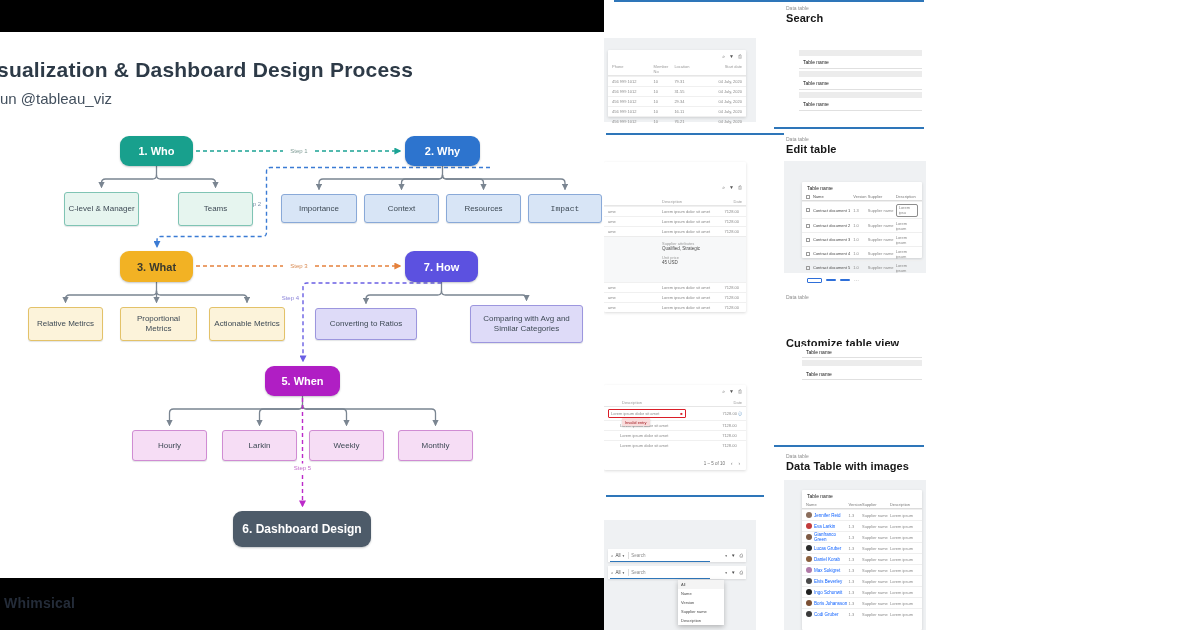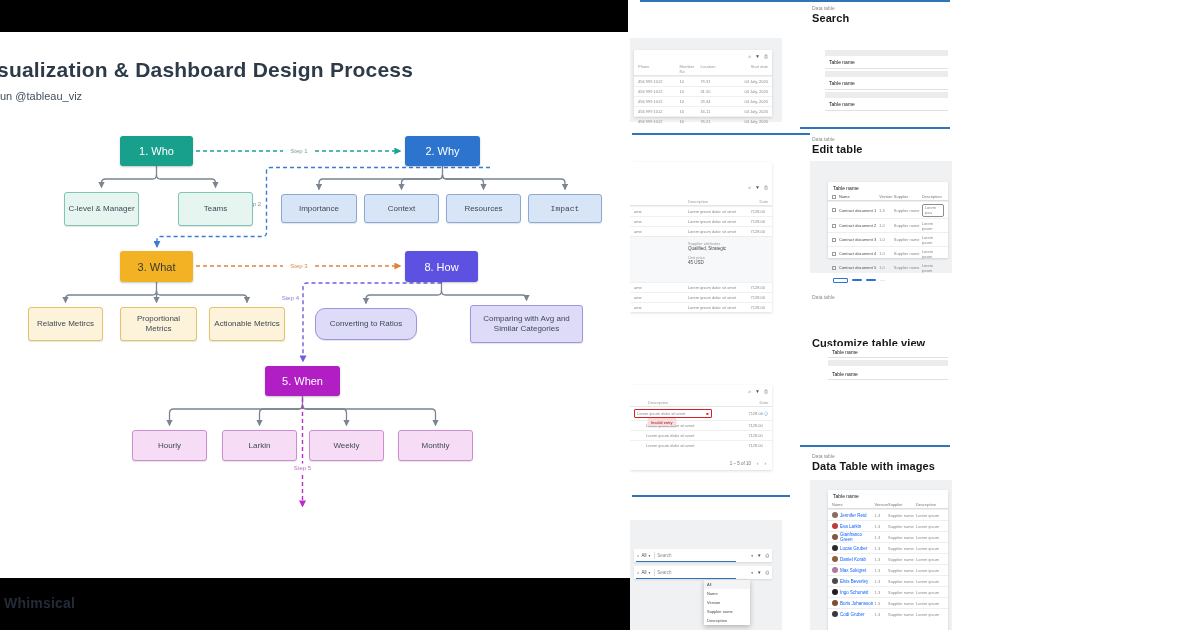--- a/index.html
+++ b/index.html
@@ -5,24 +5,24 @@
   html,body{margin:0;padding:0;background:#fff;}
   *{box-sizing:border-box;font-family:"Liberation Sans",sans-serif;}
   .canvas{position:relative;width:1200px;height:630px;overflow:hidden;background:#fff;}
 
   
   .left-half{position:absolute;left:0;top:0;width:630px;height:484px;background:#fff;}
   .topbar{position:absolute;left:0;top:0;width:628px;height:32px;background:#000;}
   .bottombar{position:absolute;left:0;top:578px;width:630px;height:52px;background:#000;}
   .brand{position:absolute;left:4px;top:17px;font-size:14px;font-weight:bold;color:#242c39;letter-spacing:.2px;}
   .fc-title{position:absolute;left:-3px;top:58px;font-size:21px;font-weight:bold;color:#2d3a47;letter-spacing:.2px;white-space:nowrap;}
-  .fc-byline{position:absolute;left:0;top:90px;font-size:11px;color:#43505e;white-space:nowrap;}
+  .fc-byline{position:absolute;left:0;top:90px;font-size:15px;color:#43505e;white-space:nowrap;}
   svg.wires{position:absolute;left:0;top:0;width:630px;height:630px;pointer-events:none;}
   .node{position:absolute;display:flex;align-items:center;justify-content:center;text-align:center;
-        border-radius:3px;font-weight:normal;color:#fff;font-size:11px;box-shadow:0 1px 2px rgba(20,30,40,.25);}
+        border-radius:9px;font-weight:bold;color:#fff;font-size:11px;box-shadow:0 1px 2px rgba(20,30,40,.25);}
   .leaf{position:absolute;display:flex;align-items:center;justify-content:center;text-align:center;
         border-radius:3px;font-size:8px;color:#3e4a55;line-height:1.25;padding:2px;box-shadow:0 1px 1px rgba(20,30,40,.12);}
   .n-who{left:120px;top:136px;width:73px;height:30px;background:#18a08d;}
   .n-why{left:405px;top:136px;width:75px;height:30px;background:#2d74ce;}
   .n-what{left:120px;top:251px;width:73px;height:31px;background:#f2b224;color:#3a3a2e;}
   .n-how{left:405px;top:251px;width:73px;height:31px;background:#5c51e0;}
   .n-when{left:265px;top:366px;width:75px;height:30px;background:#b01ec4;}
   .n-dash{left:233px;top:511px;width:138px;height:36px;background:#4d5b69;font-size:12px;}
   .lf-who{background:#e6f5ef;border:1px solid #7fc4b4;}
   .lf-why{background:#d8e5f6;border:1px solid #89a9d8;}
@@ -31,30 +31,30 @@
   .lf-when{background:#f6ddf5;border:1px solid #d08cd3;}
   .p-clevel{left:64px;top:192px;width:75px;height:34px;}
   .p-teams{left:178px;top:192px;width:75px;height:34px;}
   .p-importance{left:281px;top:194px;width:76px;height:29px;}
   .p-context{left:364px;top:194px;width:75px;height:29px;}
   .p-resources{left:446px;top:194px;width:75px;height:29px;}
   .p-impact{left:528px;top:194px;width:74px;height:29px;font-family:Liberation Mono, monospace;}
   .p-relative{left:28px;top:307px;width:75px;height:34px;}
   .p-proportional{left:120px;top:307px;width:77px;height:34px;}
   .p-actionable{left:209px;top:307px;width:76px;height:34px;}
-  .p-ratios{left:315px;top:308px;width:102px;height:32px;border-radius:10px;}
+  .p-ratios{left:315px;top:308px;width:102px;height:32px;}
   .p-comparing{left:470px;top:305px;width:113px;height:38px;}
   .p-hourly{left:132px;top:430px;width:75px;height:31px;}
   .p-daily{left:222px;top:430px;width:75px;height:31px;}
   .p-weekly{left:309px;top:430px;width:75px;height:31px;}
   .p-monthly{left:398px;top:430px;width:75px;height:31px;}
   .steptxt{font-size:6px;}
 
   
-  .right-half{position:absolute;left:630px;top:0;width:570px;height:630px;background:#fff;overflow:hidden;}
+  .right-half{position:absolute;left:604px;top:0;width:570px;height:630px;background:#fff;overflow:hidden;}
   .doc{position:absolute;left:0;top:0;width:322px;height:630px;background:#fff;}
   .chatzone{position:absolute;left:322px;top:0;width:248px;height:630px;background:#ecf1f9;overflow:hidden;}
   .bluediv{position:absolute;height:2px;background:#2e76b9;}
   .graypanel{position:absolute;background:#eff1f3;}
   .card{position:absolute;background:#fff;box-shadow:0 1px 3px rgba(0,0,0,.14);border-radius:1px;}
   .tinylabel{font-size:4px;color:#9a9a9a;}
   .eyebrow{position:absolute;font-size:5px;color:#8d8d8d;}
   .sectitle{position:absolute;font-size:11px;font-weight:bold;color:#161616;letter-spacing:.1px;}
   .iconrow{position:absolute;right:4px;display:flex;gap:4px;color:#555;font-size:5px;line-height:1;}
   .thead{display:flex;font-size:4px;color:#9a9a9a;border-bottom:1px solid #e6e6e6;padding:1px 4px;}
@@ -166,22 +166,23 @@
         <text class="steptxt" x="299" y="268" text-anchor="middle" fill="#d98a52">Step 3</text>
         <text class="steptxt" x="299" y="300" text-anchor="end" fill="#8b84d9">Step 4</text>
         <rect x="287" y="463.5" width="31" height="9" fill="#fff"></rect>
         <text class="steptxt" x="302.5" y="470" text-anchor="middle" fill="#c36bcb">Step 5</text>
       </g>
     </svg>
 
     <div class="node n-who">1. Who</div>
     <div class="node n-why">2. Why</div>
     <div class="node n-what">3. What</div>
-    <div class="node n-how">8. How</div>
+    <div class="node n-how">7. How</div>
     <div class="node n-when">5. When</div>
+    <div class="node n-dash">6. Dashboard Design</div>
 
     <div class="leaf lf-who p-clevel">C-level &amp; Manager</div>
     <div class="leaf lf-who p-teams">Teams</div>
     <div class="leaf lf-why p-importance">Importance</div>
     <div class="leaf lf-why p-context">Context</div>
     <div class="leaf lf-why p-resources">Resources</div>
     <div class="leaf lf-why p-impact">Impact</div>
     <div class="leaf lf-what p-relative">Relative Metircs</div>
     <div class="leaf lf-what p-proportional">Proportional Metrics</div>
     <div class="leaf lf-what p-actionable">Actionable Metrics</div>

